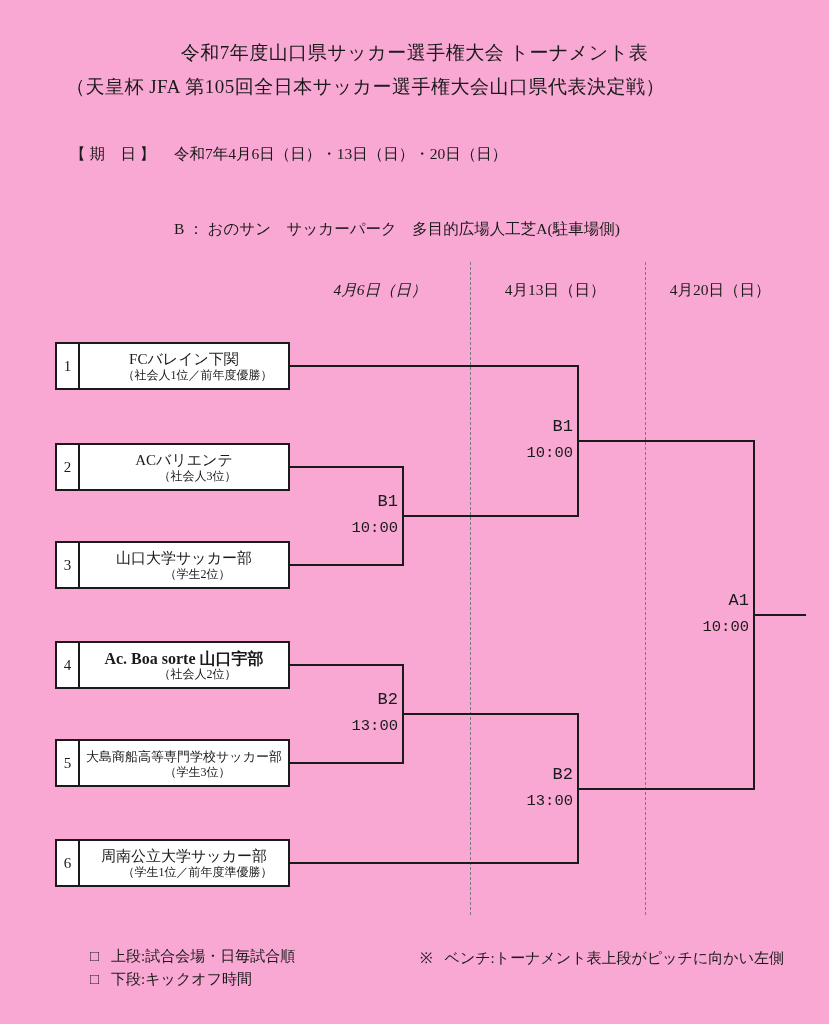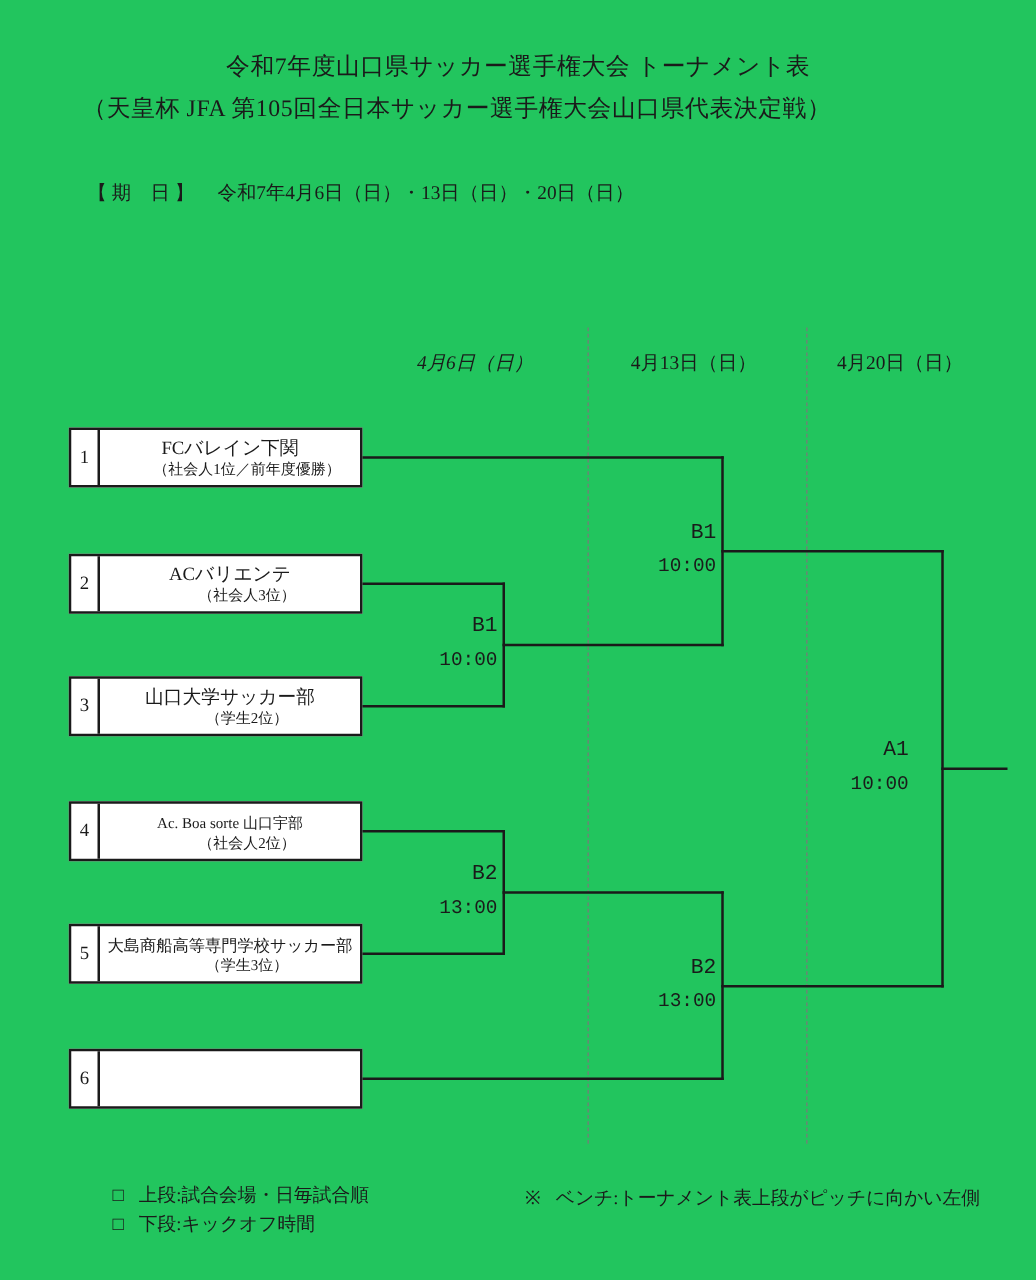--- a/index.html
+++ b/index.html
@@ -1,19 +1,19 @@
 <!DOCTYPE html>
 <html><head>
 <meta charset="utf-8">
 <style>
   html,body{margin:0;padding:0;background:#ffffff;}
   .page{
     position:relative;
     width:829px;height:1024px;
-    background:#22c55e;
+    background:#f9a8d4;
     font-family:"Liberation Serif","DejaVu Serif",serif;
     color:#1a1a1a;
     overflow:hidden;
   }
   .title{position:absolute;top:40px;left:0;width:829px;text-align:center;font-size:19px;letter-spacing:.5px;}
   .subtitle{position:absolute;top:74px;left:0;width:731px;text-align:center;font-size:19px;letter-spacing:.5px;}
   .info-row{position:absolute;left:70px;font-size:15.5px;display:flex;white-space:pre;}
   .info-label{width:100px;}
   .info-value{margin-left:4px;}
   .venue-b{position:absolute;left:174px;font-size:15.5px;white-space:pre;}
@@ -43,20 +43,21 @@
 
 <div class="page">
 
   <div class="title">令和7年度山口県サッカー選手権大会 トーナメント表</div>
   <div class="subtitle">（天皇杯 JFA 第105回全日本サッカー選手権大会山口県代表決定戦）</div>
 
   <div class="info-row" style="top:144px;">
     <span class="info-label">【 期　日 】</span>
     <span class="info-value">令和7年4月6日（日）・13日（日）・20日（日）</span>
   </div>
+  <div class="venue-b" style="top:219px;">B ： おのサン　サッカーパーク　多目的広場人工芝A(駐車場側)</div>
 
   <div class="col-header" style="left:310px;font-style:italic;">4月6日（日）</div>
   <div class="col-header" style="left:485px;">4月13日（日）</div>
   <div class="col-header" style="left:650px;">4月20日（日）</div>
 
   <div class="dashed-v" style="left:470px;top:262px;height:653px;"></div>
   <div class="dashed-v" style="left:645px;top:262px;height:653px;"></div>
 
   <div class="team-box" style="top:342px;">
     <div class="seed-cell">1</div>
@@ -75,33 +76,37 @@
   <div class="team-box" style="top:541px;">
     <div class="seed-cell">3</div>
     <div class="team-main">
       <div class="team-name">山口大学サッカー部</div>
       <div class="team-note">（学生2位）</div>
     </div>
   </div>
   <div class="team-box" style="top:641px;">
     <div class="seed-cell">4</div>
     <div class="team-main">
-      <div class="team-name" style="font-size: 12px;">Ac. Boa sorte 山口宇部</div>
+      <div class="team-name" style="font-size: 16px; font-weight: bold;">Ac. Boa sorte 山口宇部</div>
       <div class="team-note">（社会人2位）</div>
     </div>
   </div>
   <div class="team-box" style="top:739px;">
     <div class="seed-cell">5</div>
     <div class="team-main">
       <div class="team-name" style="font-size: 13px;">大島商船高等専門学校サッカー部</div>
       <div class="team-note">（学生3位）</div>
     </div>
   </div>
   <div class="team-box" style="top:839px;">
     <div class="seed-cell">6</div>
+    <div class="team-main">
+      <div class="team-name">周南公立大学サッカー部</div>
+      <div class="team-note">（学生1位／前年度準優勝）</div>
+    </div>
   </div>
 
   <div class="h-line" style="left:290px;top:365px;width:289px;"></div>
   <div class="h-line" style="left:290px;top:466px;width:114px;"></div>
   <div class="h-line" style="left:290px;top:564px;width:114px;"></div>
   <div class="h-line" style="left:290px;top:664px;width:114px;"></div>
   <div class="h-line" style="left:290px;top:762px;width:114px;"></div>
   <div class="h-line" style="left:290px;top:862px;width:289px;"></div>
 
   <div class="v-line" style="left:402px;top:466px;height:100px;"></div>
@@ -126,21 +131,21 @@
     <div class="match-time">13:00</div>
   </div>
   <div class="match-label" style="left:483px;top:416px;">
     <div class="match-code">B1</div>
     <div class="match-time">10:00</div>
   </div>
   <div class="match-label" style="left:483px;top:764px;">
     <div class="match-code">B2</div>
     <div class="match-time">13:00</div>
   </div>
-  <div class="match-label" style="left:637px;top:590px;">
+  <div class="match-label" style="left:659px;top:590px;">
     <div class="match-code">A1</div>
     <div class="match-time">10:00</div>
   </div>
 
   <div class="legend-item" style="top:953px;">
     <span class="glyph">□</span><span>下段:キックオフ時間</span>
   </div>
   <div class="legend-item" style="top:930px;">
     <span class="glyph">□</span><span>上段:試合会場・日毎試合順</span>
   </div>

